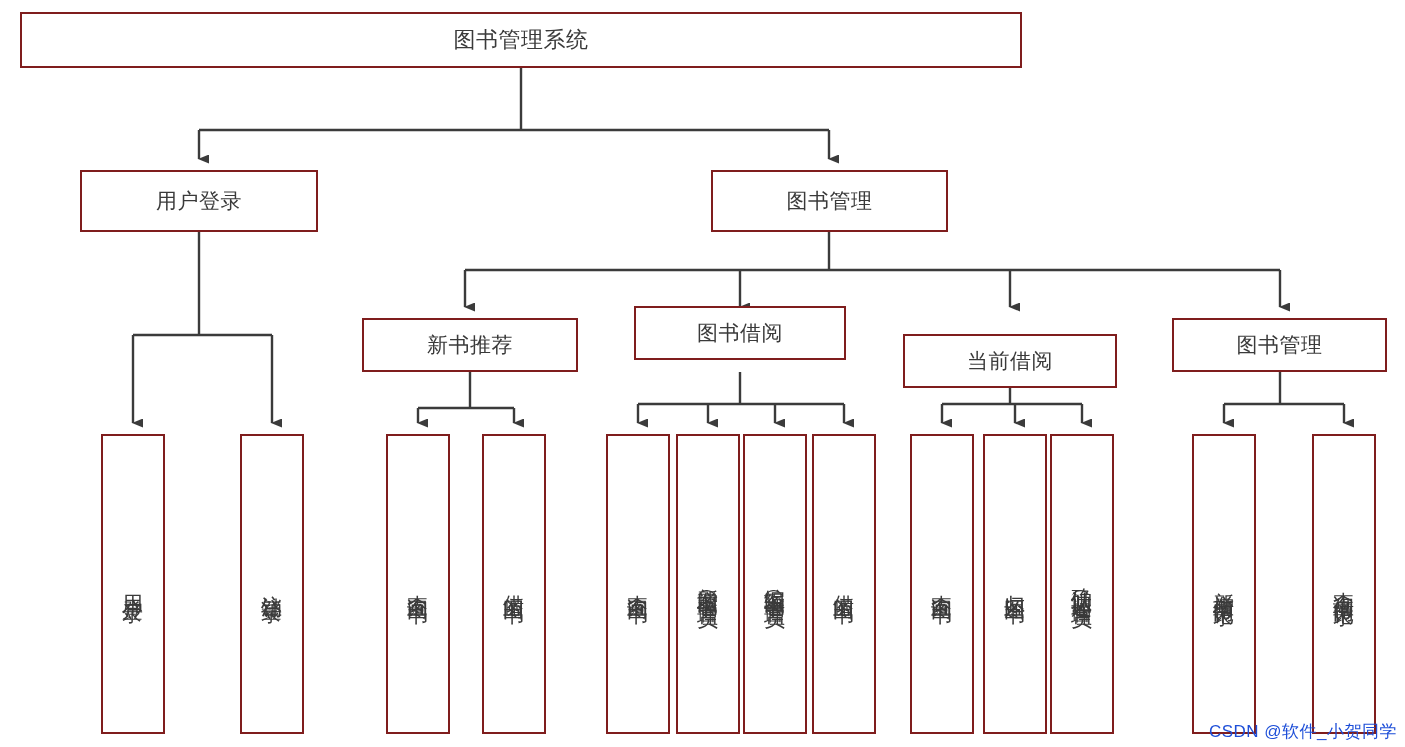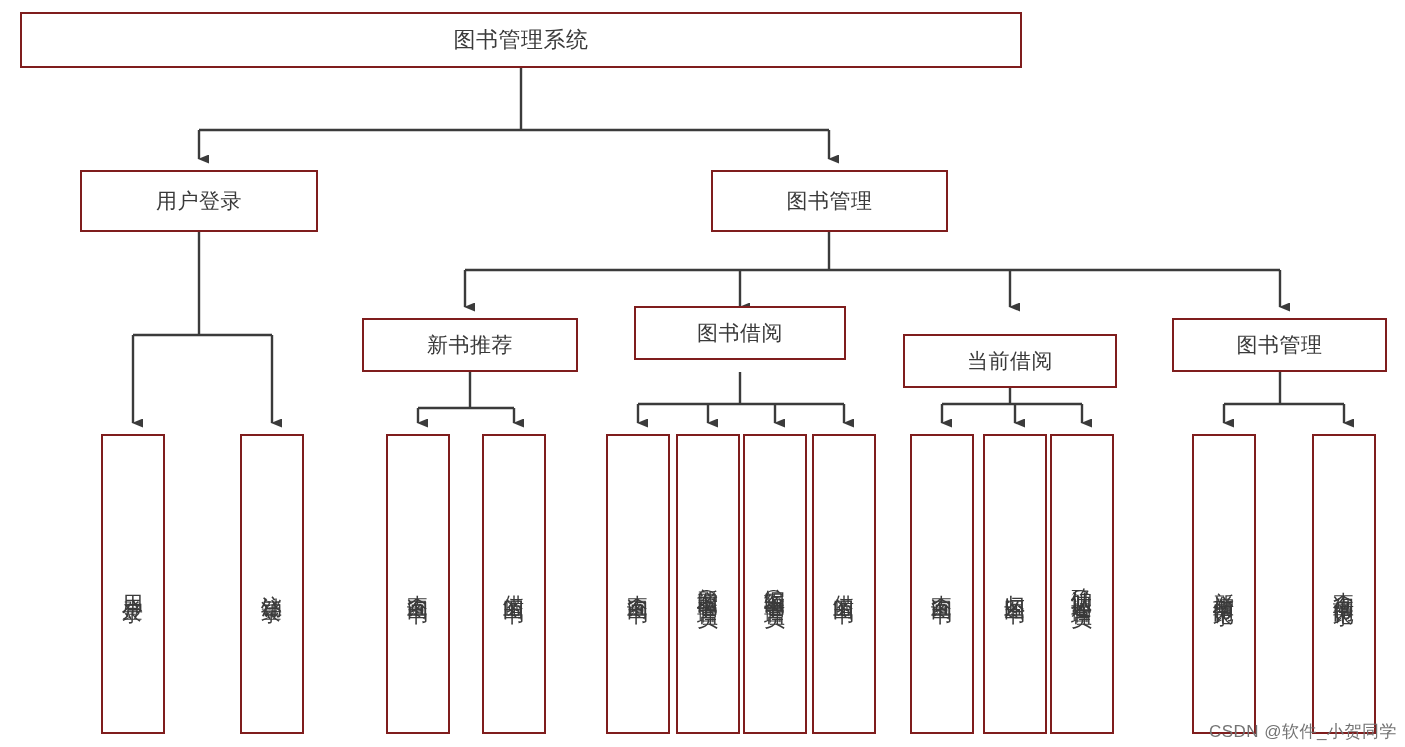--- a/index.html
+++ b/index.html
@@ -66,21 +66,21 @@
     letter-spacing: 3px;
     line-height: 1;
     white-space: nowrap;
     text-align: center;
   }
   #watermark {
     position: absolute;
     right: 8px;
     bottom: 4px;
     font-size: 17px;
-    color: #737373;
+    color: #1d4ed8;
     letter-spacing: 0.5px;
     z-index: 5;
     white-space: nowrap;
   }
 </style>
 </head>
 <body>
 
 <div id="diagram-root">
 

